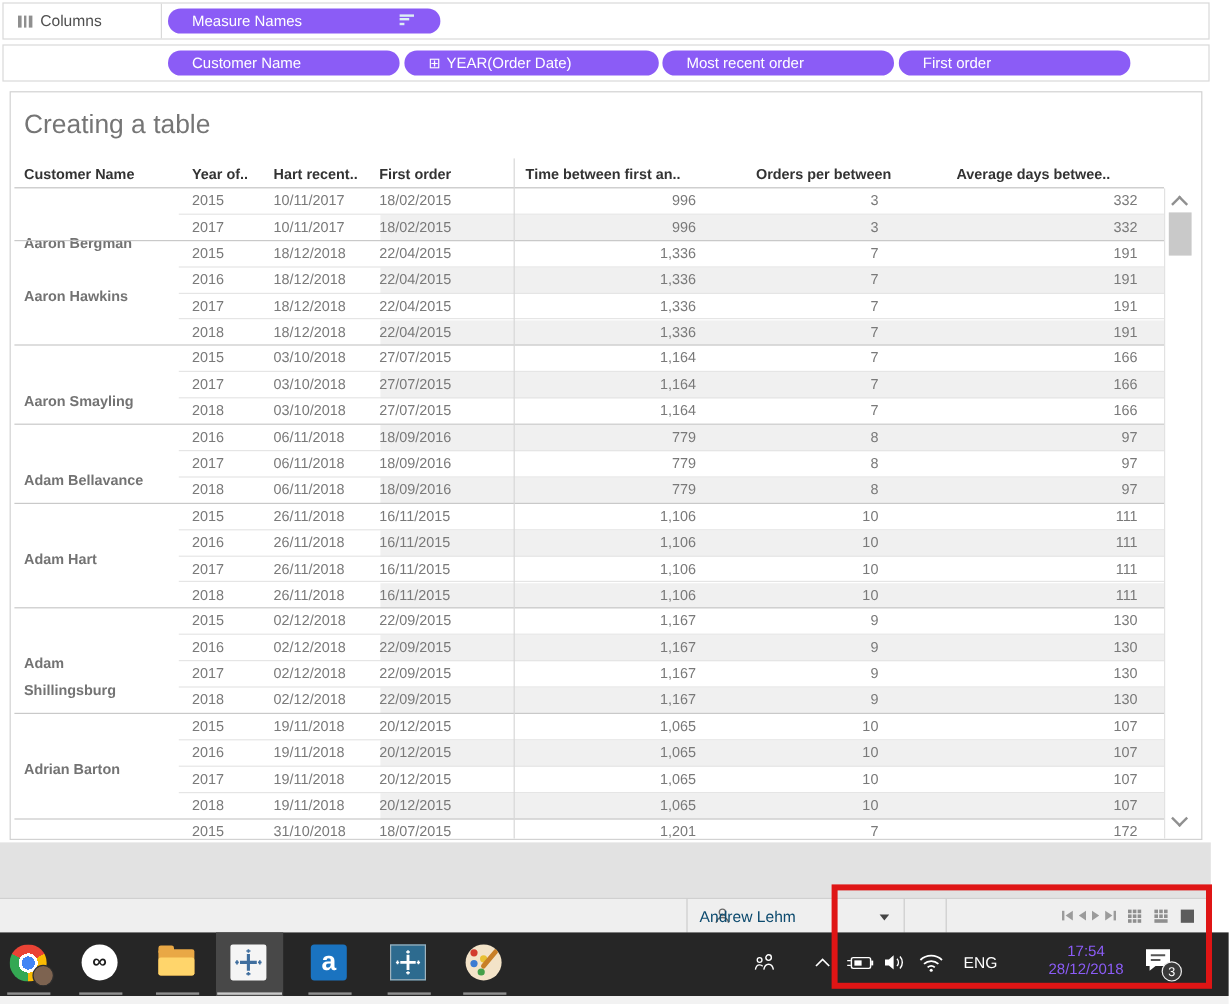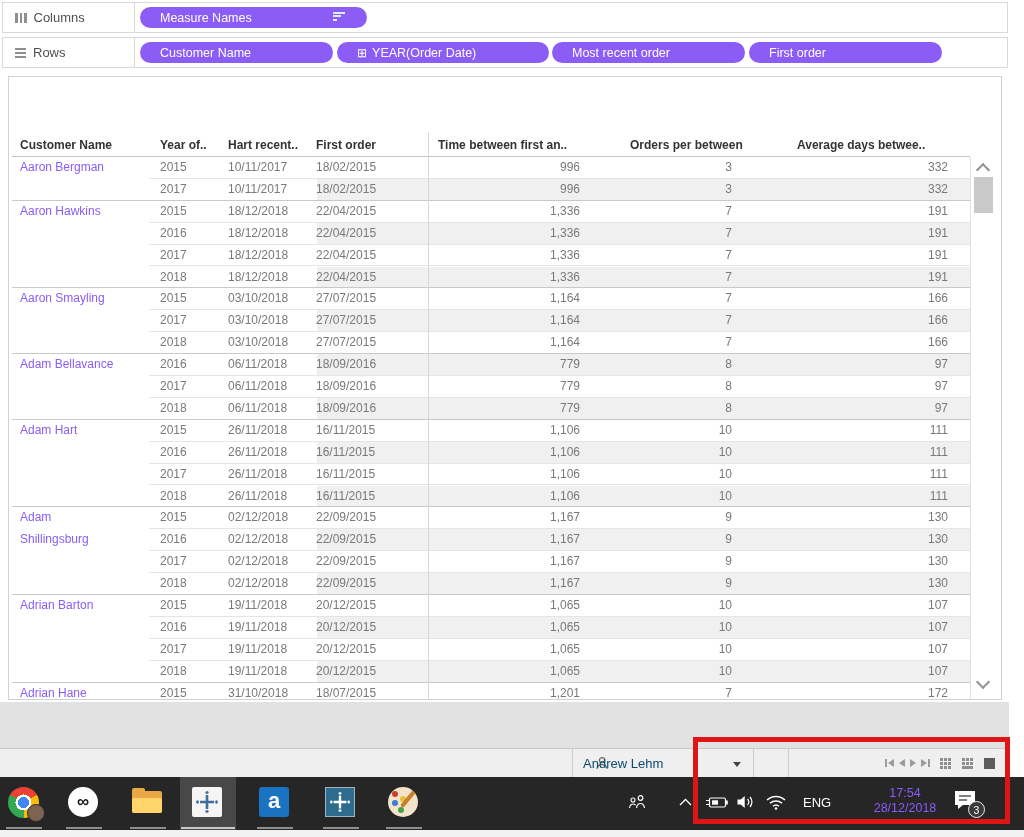--- a/index.html
+++ b/index.html
@@ -26,21 +26,21 @@
              background:#fff;box-sizing:border-box;overflow:hidden;}
   .sheet-title{position:absolute;left:11px;top:14px;font-size:22px;color:#757575;}
   .chead{position:absolute;top:57px;height:22px;line-height:22px;font-size:12px;font-weight:bold;color:#333;white-space:nowrap;}
   .hline{position:absolute;left:3px;top:79px;width:958px;height:1px;background:#c4c4c4;z-index:3;}
   .vdiv{position:absolute;left:419px;top:55px;bottom:0;width:1px;background:#d7d7d7;z-index:3;}
   .pane-r{position:absolute;left:961px;top:80px;bottom:0;width:1px;background:#e2e2e2;z-index:3;}
 
   .trow{position:absolute;left:0;width:992px;height:21.9px;}
   .trow.band::before{content:"";position:absolute;left:308px;width:653px;top:0;bottom:0;background:#f0f0f0;}
   .c{position:absolute;top:0;height:21.9px;line-height:21.9px;font-size:12px;color:#797979;white-space:nowrap;z-index:1;}
-  .c.name{left:11px;width:100px;font-weight:normal;color:#8b5cf6;white-space:normal;line-height:21.9px;}
+  .c.name{left:11px;width:100px;font-weight:bold;color:#737373;white-space:normal;line-height:21.9px;margin-top:36px;}
   .c.yr{left:151px;} .c.rec{left:219px;} .c.fst{left:307px;}
   .c.tb{left:429px;width:142px;text-align:right;}
   .c.ord{left:591px;width:132px;text-align:right;}
   .c.avg{left:732px;width:207px;text-align:right;}
   .sep{position:absolute;bottom:0;left:140px;width:821px;height:1px;background:#e5e5e5;z-index:2;}
   .sep.gsep{left:3px;width:958px;background:#c9c9c9;}
 
   
   .vsb-thumb{position:absolute;left:965px;top:100px;width:19px;height:36px;background:#c9c9c9;}
   .chev{position:absolute;width:8px;height:8px;border-left:2px solid #909090;border-top:2px solid #909090;}
@@ -116,44 +116,37 @@
     <span>Measure Names</span>
     <span class="sort-ic">
         <i></i>
         <i></i>
         <i></i>
       </span>
   </div>
 </div>
 
 <div class="shelf" style="top:37px;">
-  <div class="shelf-label">
-    <span class="ic-rows">
-        <i></i>
-        <i></i>
-        <i></i>
-      </span>
-    <span class="shelf-label-text">Rows</span>
-  </div>
   <div class="pill" style="left:137px;width:193px;">
     <span>Customer Name</span>
   </div>
   <div class="pill" style="left:334px;width:212px;">
     <span class="px">⊞</span>
     <span>YEAR(Order Date)</span>
   </div>
   <div class="pill" style="left:549px;width:193px;">
     <span>Most recent order</span>
   </div>
   <div class="pill" style="left:746px;width:193px;">
     <span>First order</span>
   </div>
 </div>
 
 <div class="worksheet">
+  <div class="sheet-title">Creating a table</div>
 
   <div class="chead" style="left:11px;">Customer Name</div>
   <div class="chead" style="left:151px;">Year of..</div>
   <div class="chead" style="left:219px;">Hart recent..</div>
   <div class="chead" style="left:307px;">First order</div>
   <div class="chead" style="left:429px;">Time between first an..</div>
   <div class="chead" style="left:621px;">Orders per between</div>
   <div class="chead" style="left:788px;">Average days betwee..</div>
 
   <div class="hline"></div>

